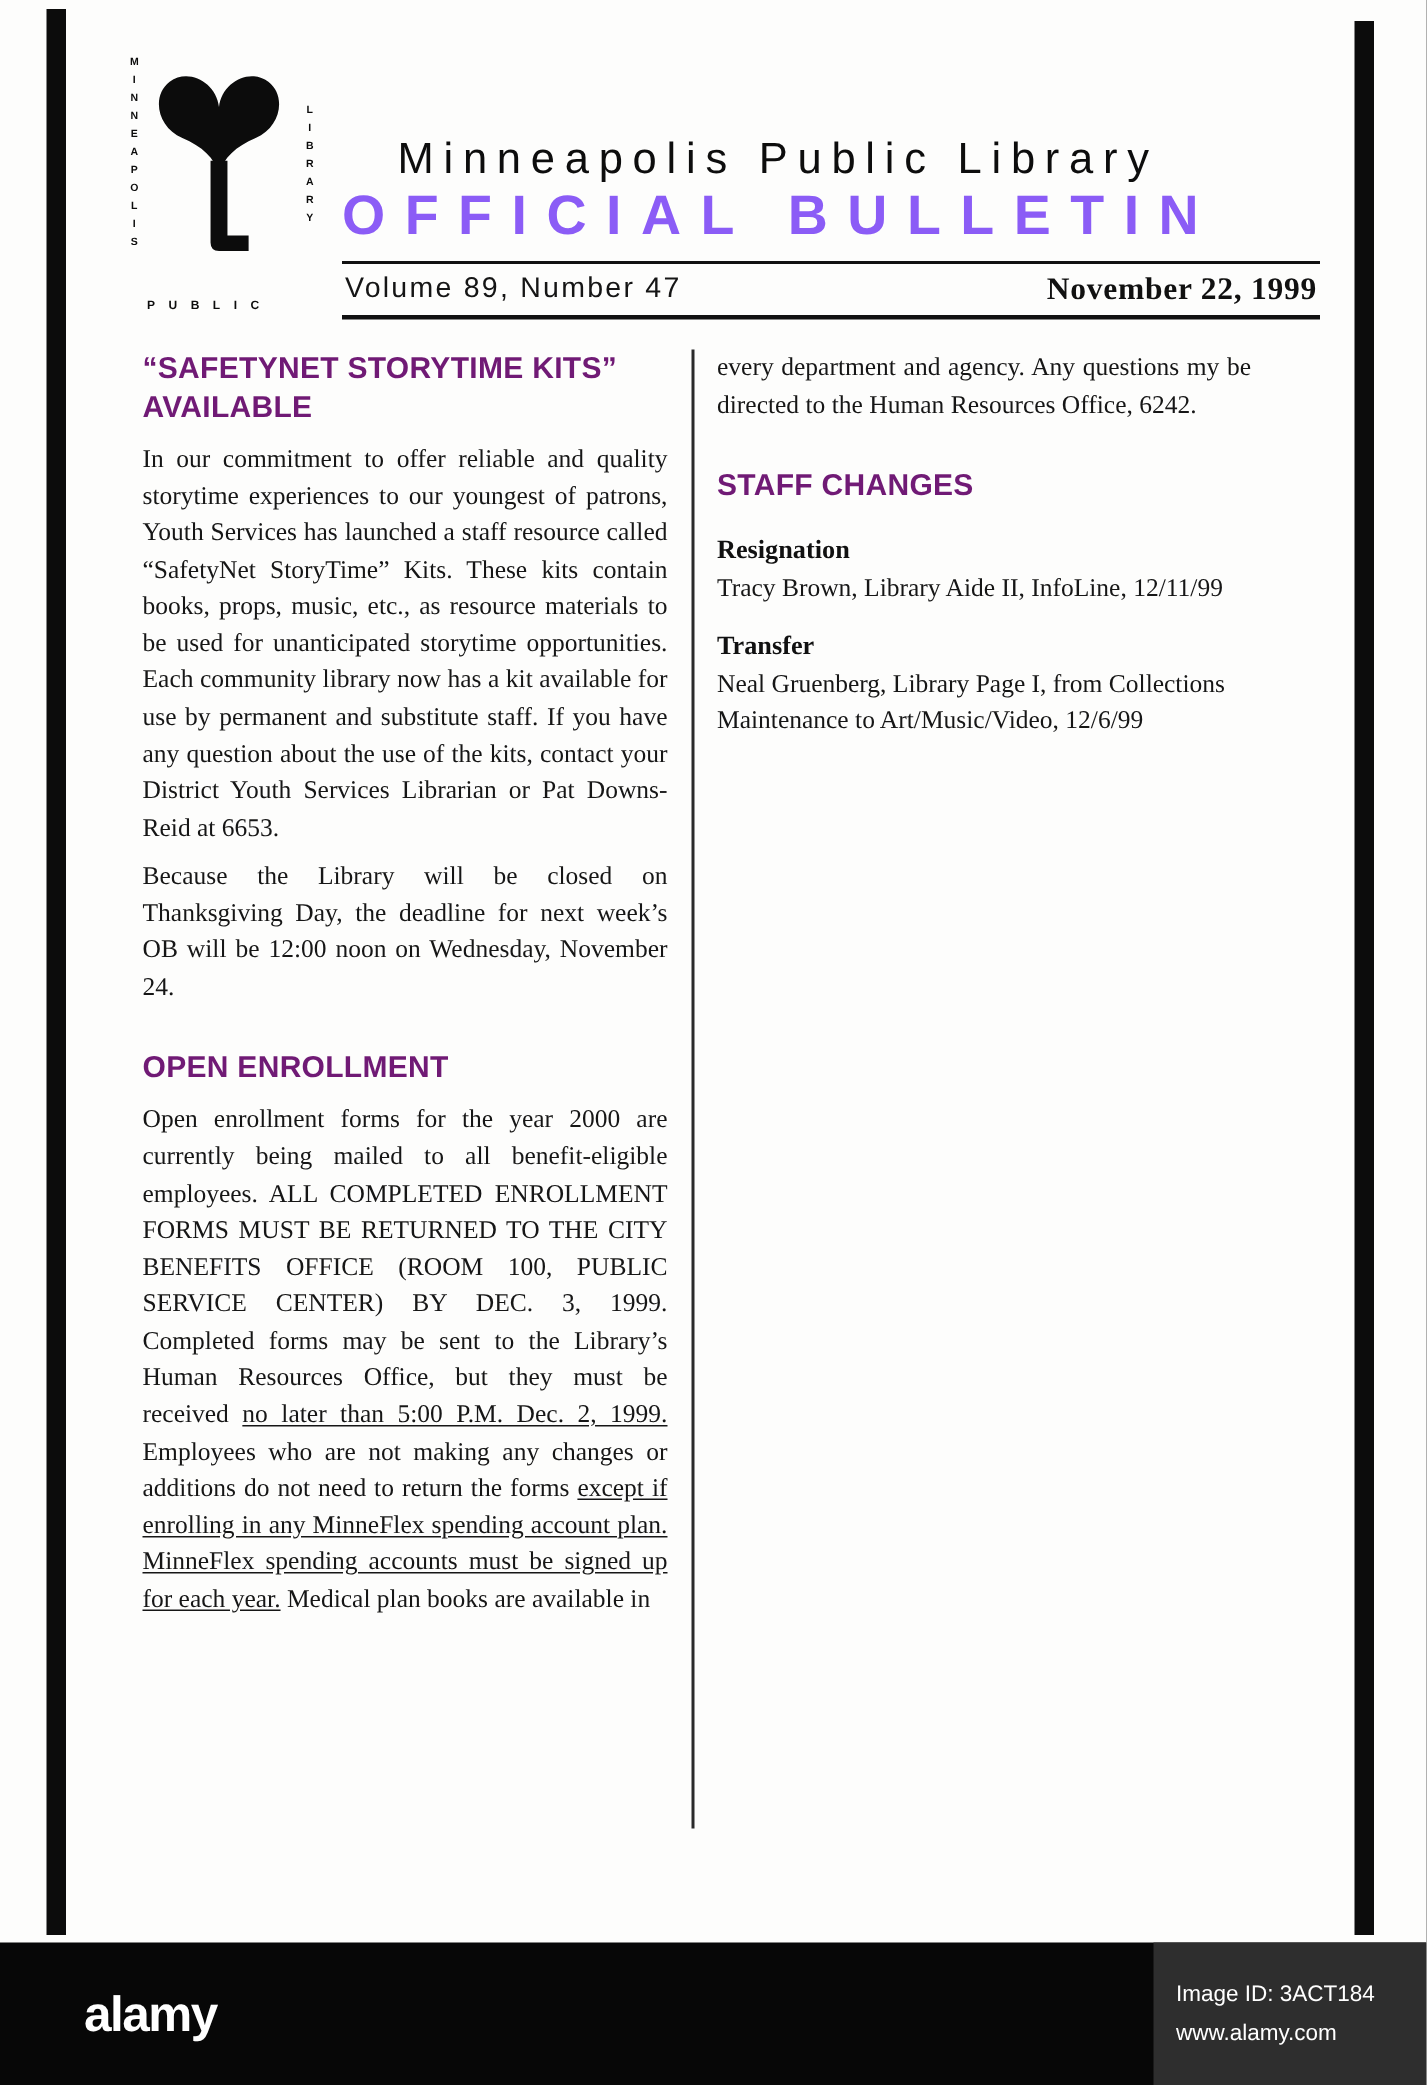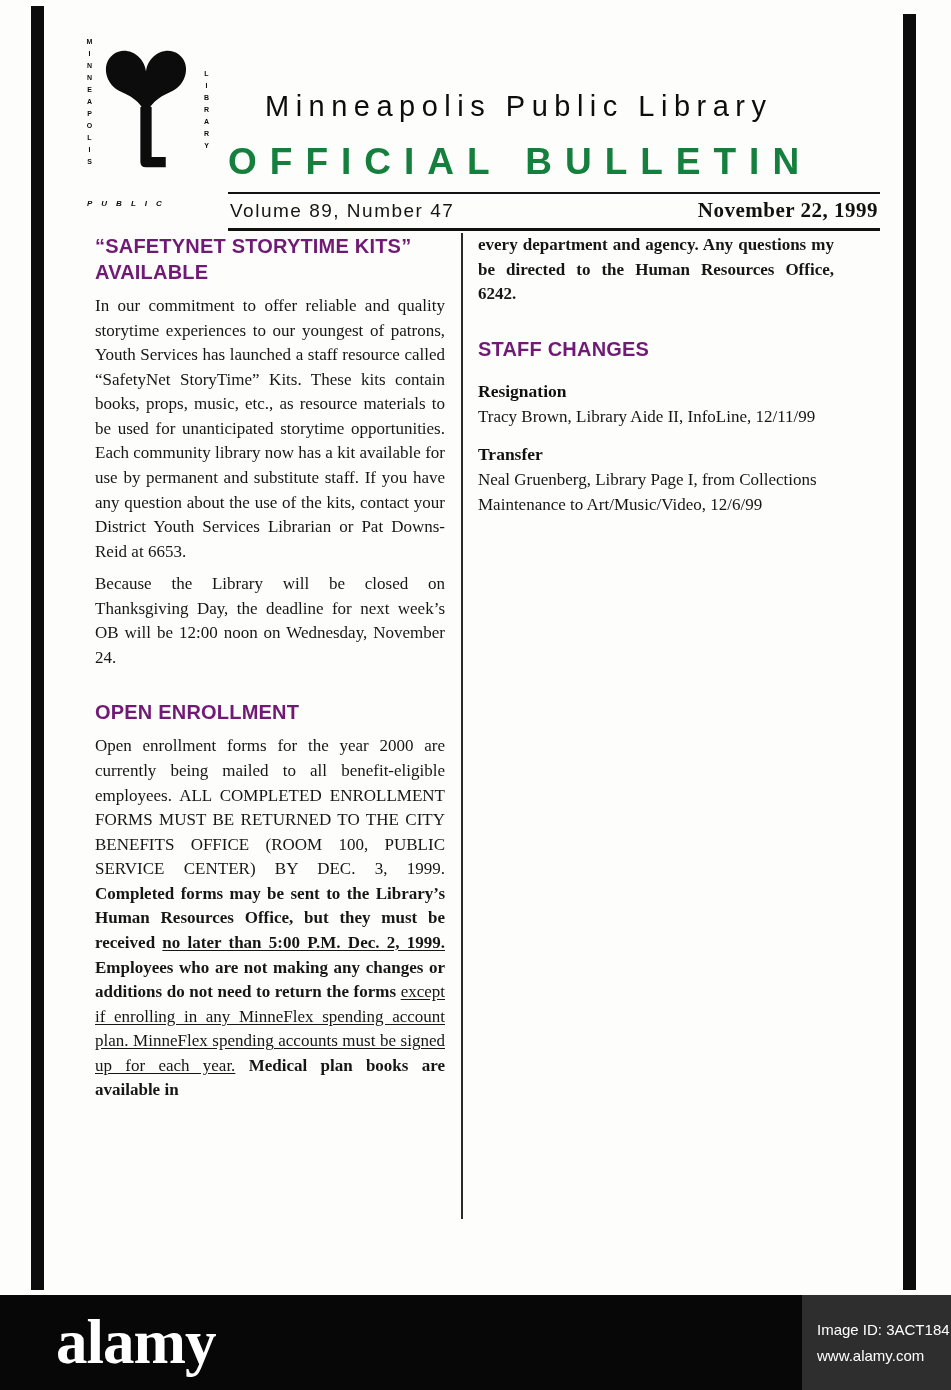--- a/index.html
+++ b/index.html
@@ -23,37 +23,36 @@
     position: absolute;
     writing-mode: vertical-rl; text-orientation: upright;
     font-family: "Liberation Sans", sans-serif;
     font-size: 7px; font-weight: bold; letter-spacing: 5px; color: #0c0c0c;
   }
   .logo-vert.lft { left: 0; top: 2px; height: 152px; }
   .logo-vert.rgt { right: 2px; top: 34px; height: 120px; }
   .logo-mark { position: absolute; left: 13px; top: 2px; width: 94px; height: 142px; }
   .logo-mark svg { width: 100%; height: 100%; }
   .logo-bottom {
-    position: absolute; left: 1px; bottom: 4px;
+    position: absolute; left: 12px; bottom: 4px;
     font-family: "Liberation Sans", sans-serif;
     font-size: 8px; font-weight: bold; letter-spacing: 9px; color: #0c0c0c;
     white-space: nowrap;
-    font-style: italic;
   }
 
   .masthead { position: absolute; left: 228px; top: 90px; width: 652px; }
   .mast-title {
     font-family: "Liberation Sans", sans-serif;
     font-size: 29px; letter-spacing: 6.5px; font-weight: 500;
     white-space: nowrap; color: #0d0d0d; margin-left: 37px;
   }
   .mast-sub {
     font-family: "Liberation Sans", sans-serif;
     font-size: 37px; font-weight: 800; letter-spacing: 13px;
-    margin-top: 18px; white-space: nowrap; color: #15803d;
+    margin-top: 0; white-space: nowrap; color: #8b5cf6;
   }
   .rule-top { border-top: 2px solid #111; margin-top: 9px; }
   .vol-row { display: flex; justify-content: space-between; align-items: center; padding: 4px 2px 5px 2px; }
   .vol {
     font-family: "Liberation Sans", sans-serif;
     font-size: 19px; letter-spacing: 1.5px; color: #151515;
   }
   .issue-date { font-family: "Liberation Serif", serif; font-weight: bold; font-size: 21px; letter-spacing: 0.5px; }
   .rule-bottom { border-top: 3px solid #111; }
 
@@ -68,37 +67,37 @@
     font-family: "Liberation Sans", sans-serif;
     font-size: 20px; font-weight: 700; letter-spacing: 0.2px;
     margin: 0 0 9px 0; color: #701a75; line-height: 1.3;
   }
   .art-head .block { display: block; }
   .mt { margin-top: 29px; }
   .body {
     font-size: 17px; line-height: 1.445; margin: 0 0 8px 0; color: #161616;
   }
   .just { text-align: justify; }
-  .b { font-weight: bold; }
+  .b { font-weight: normal; }
   .u { text-decoration: underline; text-underline-offset: 2px; }
   .subhead { font-weight: bold; font-size: 17.5px; margin: 15px 0 3px 0; }
   .subhead.first { margin-top: 19px; }
 
   
   .alamy-bar {
     position: absolute; left: 0; top: 1295px; width: 951px; height: 95px;
     background: #070707; display: flex; align-items: center;
   }
   .alamy-logo {
-    color: #fff; font-family: Liberation Serif, serif;
-    font-weight: 700; font-size: 63px; letter-spacing: -1px;
+    color: #fff; font-family: Liberation Sans, sans-serif;
+    font-weight: 700; font-size: 33px; letter-spacing: -1px;
     margin-left: 56px; line-height: 1;
   }
   .alamy-info {
-    position: absolute; right: 0; top: 0; height: 100%; width: 149px;
+    position: absolute; right: 0; top: 0; height: 100%; width: 182px;
     background: #2e2e2e; color: #fff;
     font-family: "Liberation Sans", sans-serif; font-size: 15px;
     display: flex; flex-direction: column; justify-content: center; gap: 9px;
     padding-left: 15px; box-sizing: border-box;
   }
 </style>
 </head>
 <body>
 
 <div class="page">

